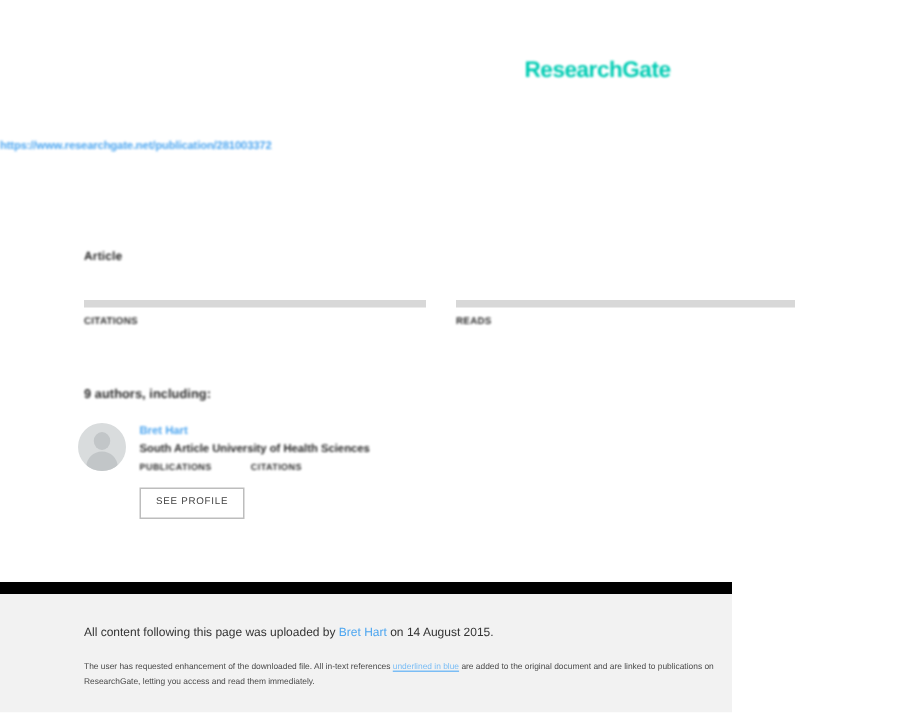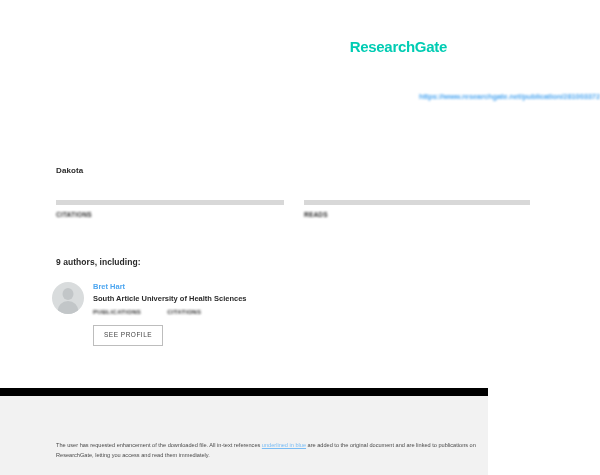--- a/index.html
+++ b/index.html
@@ -48,21 +48,21 @@
     white-space: nowrap;
     line-height: 1;
   }
 
   
   .pub-url {
     position: absolute;
     top: 93px;
     left: 0;
     width: 600px;
-    text-align: right;
+    text-align: left;
     font-size: 7.5px;
     font-weight: bold;
     color: #4da6f0;
     letter-spacing: -0.1px;
     filter: blur(0.85px);
     white-space: nowrap;
     line-height: 1;
   }
 
   
@@ -255,21 +255,21 @@
 <body>
 
 <div class="page">
 
   <div class="cover-top">
 
     <div class="rg-logo">ResearchGate</div>
 
     <div class="pub-url">https://www.researchgate.net/publication/281003372</div>
 
-    <div class="doc-type">Dakota</div>
+    <div class="doc-type">Article</div>
 
     <div class="meta-row">
       <div class="meta-col">
         <div class="meta-rule"></div>
         <div class="meta-label">CITATIONS</div>
       </div>
       <div class="meta-col right">
         <div class="meta-rule"></div>
         <div class="meta-label">READS</div>
       </div>
@@ -292,20 +292,23 @@
         <button class="see-profile-btn">SEE PROFILE</button>
       </div>
     </div>
 
   </div>
 
   <div class="divider"></div>
 
   <div class="cover-footer">
 
+    <div class="uploaded-line">
+      <span>All content following this page was uploaded by </span><span class="link">Bret Hart</span><span> on 14 August 2015.</span>
+    </div>
 
     <div class="enhance-note">
       <span>The user has requested enhancement of the downloaded file. All in-text references </span><span class="link-blue">underlined in blue</span><span> are added to the original document and are linked to publications on ResearchGate, letting you access and read them immediately.</span>
     </div>
 
   </div>
 
 </div>
 
 </body></html>

